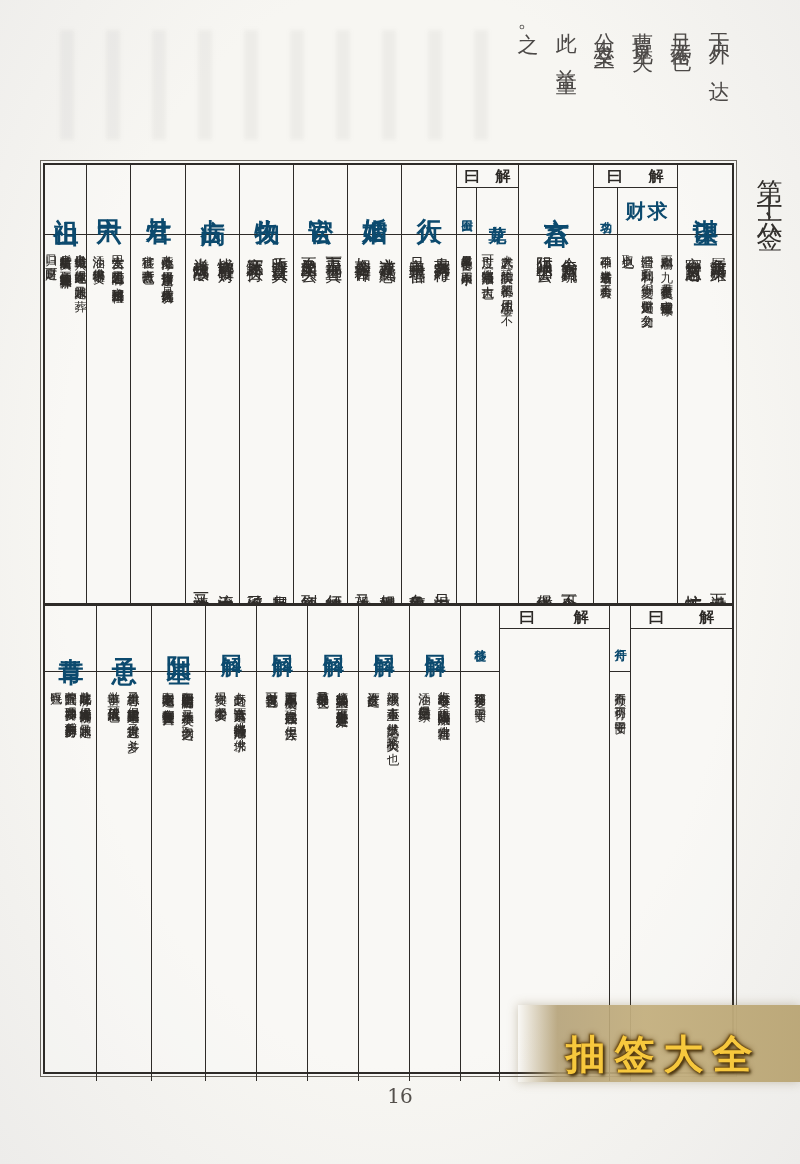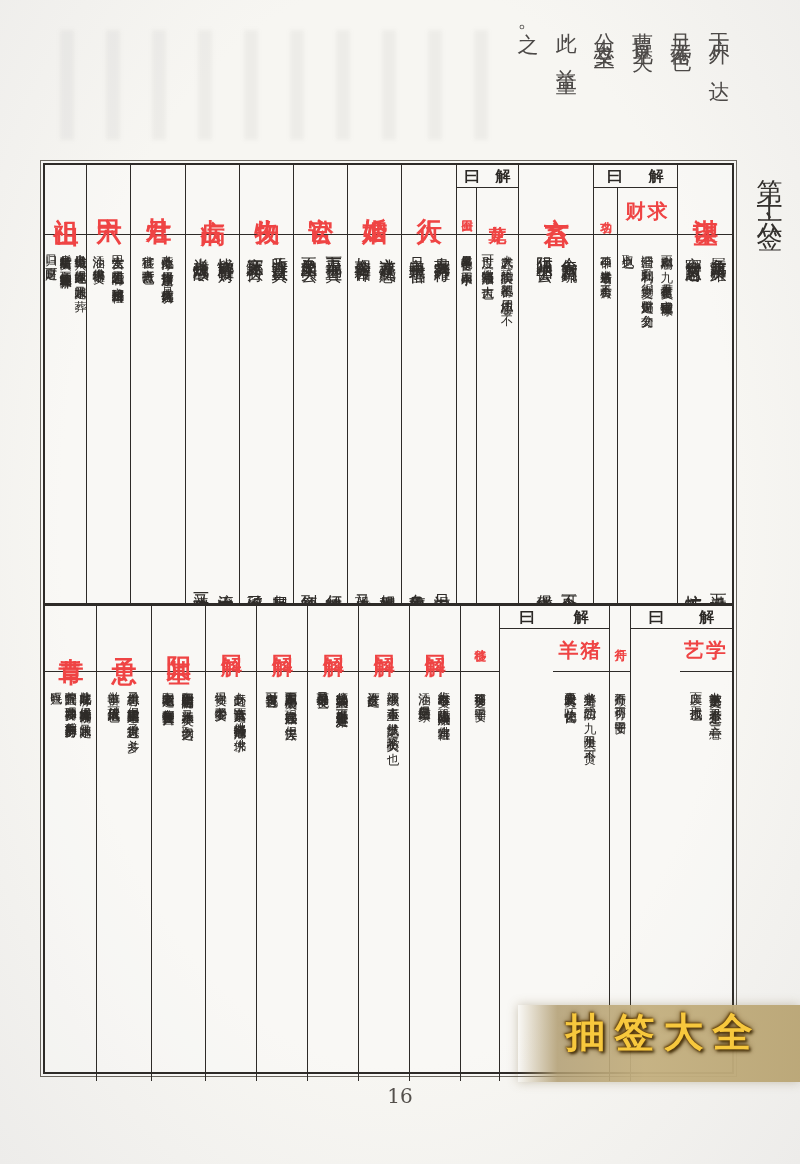--- a/index.html
+++ b/index.html
@@ -48,21 +48,21 @@
   .subrow .col{border-left:1px solid var(--line);}
   .subrow .col:last-child{border-left:none;}
 
   .hdr{display:flex;align-items:center;justify-content:center;border-bottom:1px solid var(--line);box-sizing:border-box;flex:0 0 auto;}
   .b1 > .col > .hdr{height:70px;}
   .b2 > .col > .hdr{height:66px;}
   .b1 .subrow .hdr{height:47px;}
   .b2 .subrow .hdr{height:43px;}
   .strip{height:22px;flex:0 0 22px;display:flex;justify-content:space-around;align-items:center;
          border-bottom:1px solid var(--line);font-size:15px;font-weight:700;letter-spacing:0;}
-  .hdr .lab{font-weight:700;color:#ef4444;}
+  .hdr .lab{font-weight:700;color:#0c4a6e;}
   .hdr.v-big .lab{font-size:25px;line-height:1.12;letter-spacing:2px;}
   .hdr.v-mid .lab{font-size:18px;line-height:1.1;}
   .hdr.v-small .lab{font-size:12px;line-height:1.15;}
   .hdr.jie .lab{font-size:21px;line-height:1.12;}
   .hdr.h-pair .lab{font-size:20px;letter-spacing:2px;white-space:nowrap;}
 
   .bod{flex:1;display:flex;justify-content:center;overflow:hidden;box-sizing:border-box;}
   .b1 .bod{height:368px;}
   .b2 .bod{height:409px;}
   .vcell{writing-mode:vertical-rl;text-orientation:upright;height:100%;box-sizing:border-box;color:#2f2c29;}
@@ -75,21 +75,21 @@
 
   
   #page-number{
     position:absolute;left:0;top:1084px;width:800px;text-align:center;
     font-size:20px;color:#54504c;font-family:"DejaVu Serif","Liberation Serif",serif;
   }
 
   
   #watermark{
     position:absolute;left:518px;top:1005px;width:282px;height:77px;
-    display:flex;align-items:flex-start;justify-content:center;
+    display:flex;align-items:flex-end;justify-content:center;
     background:linear-gradient(90deg, rgba(168,148,106,0) 0%, rgba(176,156,112,0.85) 14%, rgba(196,176,128,0.96) 45%, rgba(186,166,118,0.97) 100%);
     box-shadow:0 0 10px rgba(120,100,60,0.35);
   }
   #watermark .wm-text{
     font-size:40px;font-weight:700;letter-spacing:9px;padding-left:9px;
     color:#f7c83d;
     text-shadow:0 0 2px #6b4a12,0 0 6px #5a3c10,2px 2px 3px #3a2806,-1px -1px 2px #7a5a1a;
     font-family:"DejaVu Serif","Liberation Serif",serif;white-space:nowrap;
   }
 
@@ -332,60 +332,38 @@
           </div>
         </div>
       </div>
     <div class="band b2" id="band2">
         <div class="col section" style="flex: 0 1 104px;">
           <div class="strip">
             <span>曰</span>
             <span>解</span>
           </div>
           <div class="subrow">
-            <div class="col" style="flex: 0 1 52px;">
-              <div class="hdr h-pair">
-                <span class="lab">艺学</span>
-              </div>
-              <div class="bod">
-                <div class="vcell prose">
-                  <div class="pline">卜学技艺之卦不美　恐君主意不定　三心二意</div>
-                  <div class="pline">而废　一无报成也</div>
-                </div>
-              </div>
-            </div>
           </div>
         </div>
         <div class="col" style="flex: 0 1 22px;">
           <div class="hdr v-small">
             <span class="lab vt">行舟</span>
           </div>
           <div class="bod">
             <div class="vcell prose-xs">
               <div class="pline">行舟不顺　切不可行　守旧平安</div>
             </div>
           </div>
         </div>
         <div class="col section" style="flex: 0 1 112px;">
           <div class="strip">
             <span>曰</span>
             <span>解</span>
           </div>
           <div class="subrow">
-            <div class="col" style="flex: 0 1 56px;">
-              <div class="hdr h-pair">
-                <span class="lab">羊猪</span>
-              </div>
-              <div class="bod">
-                <div class="vcell prose">
-                  <div class="pline">卜猪羊之卦　恐防四　九　十月阻失　不可贪</div>
-                  <div class="pline">中大只要及时卖　吓伯公化吉</div>
-                </div>
-              </div>
-            </div>
           </div>
         </div>
         <div class="col" style="flex: 0 1 40px;">
           <div class="hdr v-small">
             <span class="lab vt">移徙</span>
           </div>
           <div class="bod">
             <div class="vcell prose-xs">
               <div class="pline">移徙切不可移之　守旧平安</div>
             </div>

